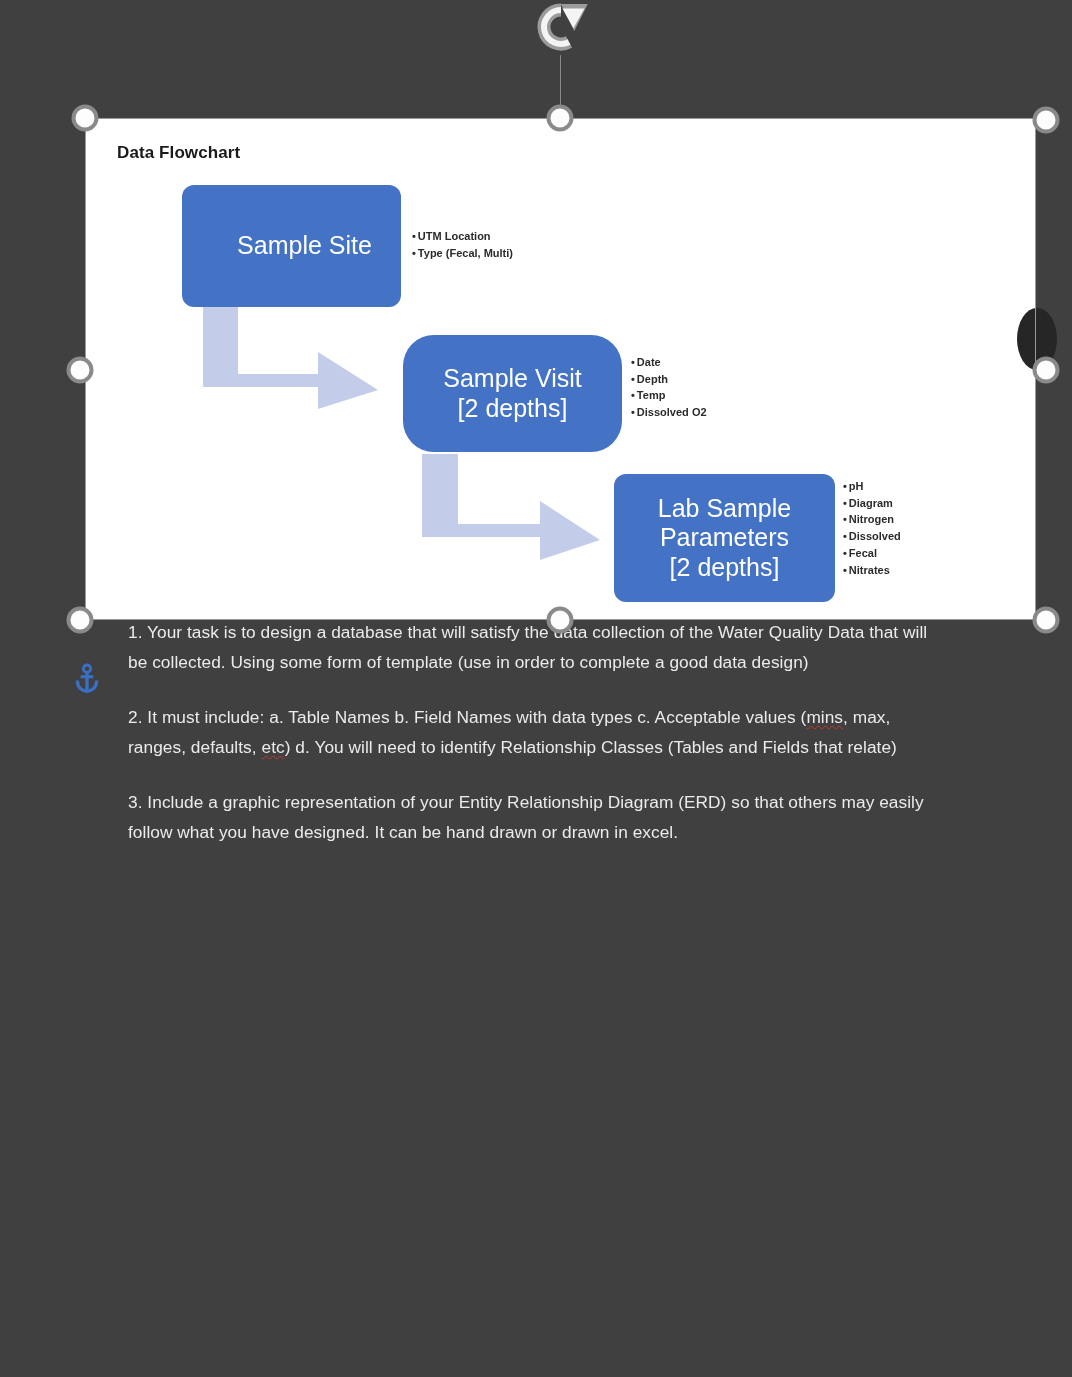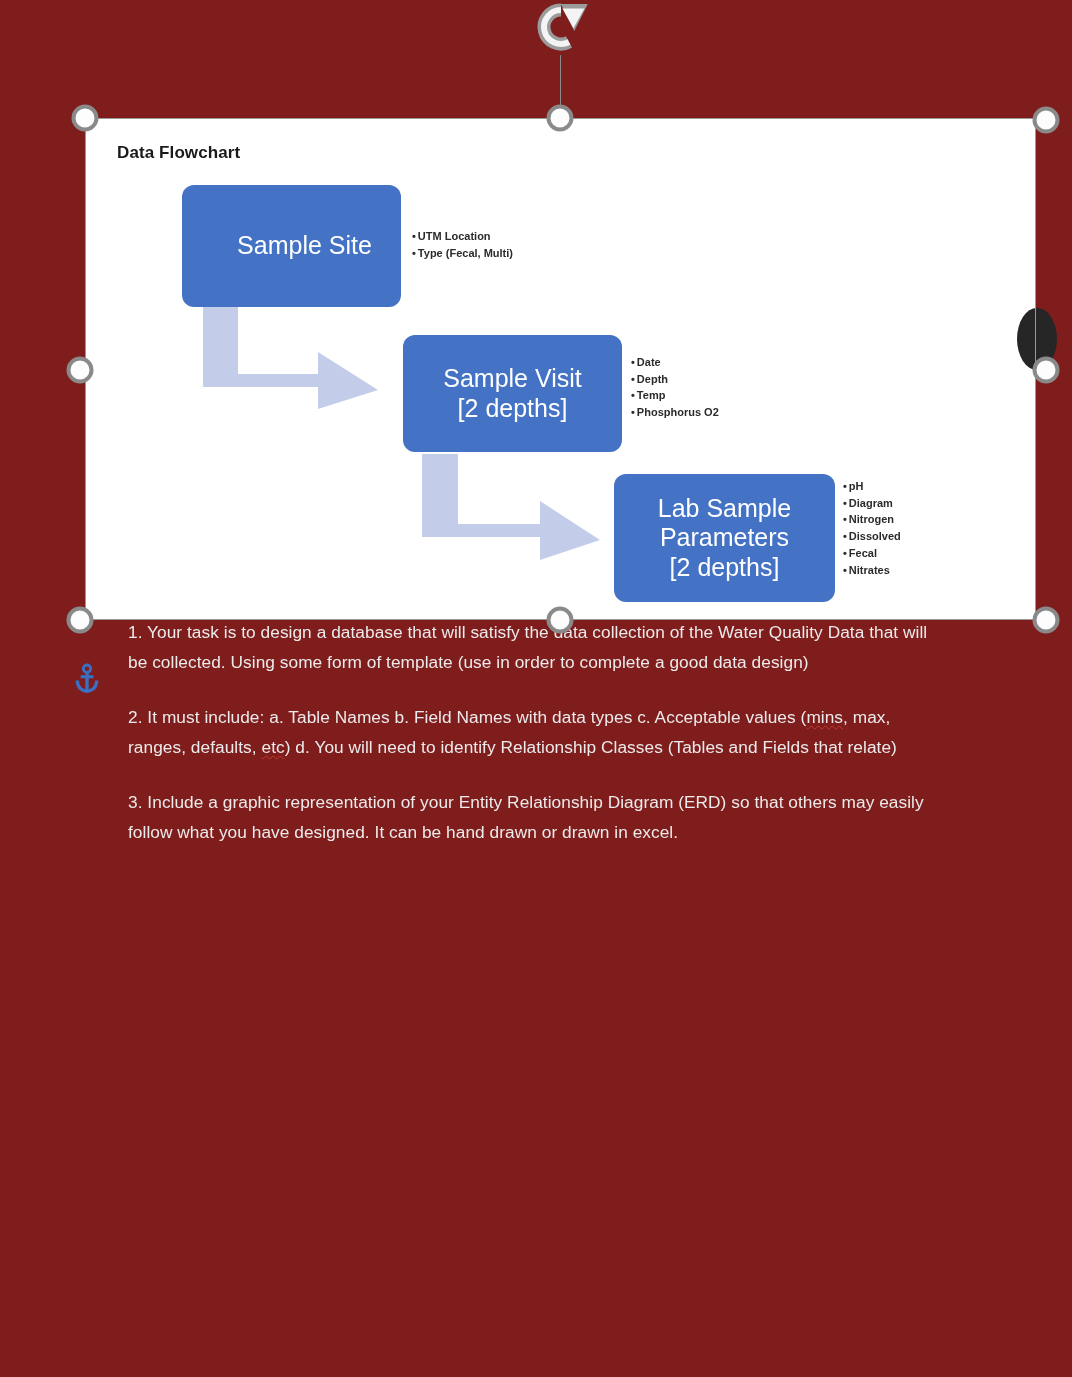--- a/index.html
+++ b/index.html
@@ -13,21 +13,21 @@
     position: relative;
     overflow: hidden;
     font-family: "Liberation Sans", sans-serif;
     color: #f2f2f2;
   }
 
   
   #doc-canvas {
     position: absolute;
     inset: 0;
-    background: #7f1d1d;
+    background: #404040;
   }
 
   
   #image-object {
     position: absolute;
     left: 85px;
     top: 118px;
     width: 951px;
     height: 502px;
     background: #ffffff;
@@ -53,21 +53,21 @@
     display: flex;
     align-items: center;
     justify-content: center;
     text-align: center;
     line-height: 1.18;
     font-size: 25px;
     padding: 0 10px;
     box-sizing: border-box;
   }
   #box-sample-site   { left: 97px;  top: 67px;  width: 219px; height: 122px; padding-left: 36px; }
-  #box-sample-visit  { left: 318px; top: 217px; width: 219px; height: 117px; }
+  #box-sample-visit  { left: 318px; top: 217px; width: 219px; height: 117px; border-radius: 31px; }
   #box-lab-sample    { left: 529px; top: 356px; width: 221px; height: 128px; justify-content: center; }
 
   
   .bullets {
     position: absolute;
     color: #2b2b2b;
     font-size: 11px;
     font-weight: bold;
     line-height: 1.52;
     white-space: nowrap;
@@ -213,21 +213,21 @@
 
     <div class="bullets" id="bullets-site">
       <div>UTM Location</div>
       <div>Type (Fecal, Multi)</div>
     </div>
 
     <div class="bullets" id="bullets-visit">
       <div>Date</div>
       <div>Depth</div>
       <div>Temp</div>
-      <div>Phosphorus O2</div>
+      <div>Dissolved O2</div>
     </div>
 
     <div class="bullets" id="bullets-lab">
       <div>pH</div>
       <div>Diagram</div>
       <div>Nitrogen</div>
       <div>Dissolved</div>
       <div>Fecal</div>
       <div>Nitrates</div>
     </div>

